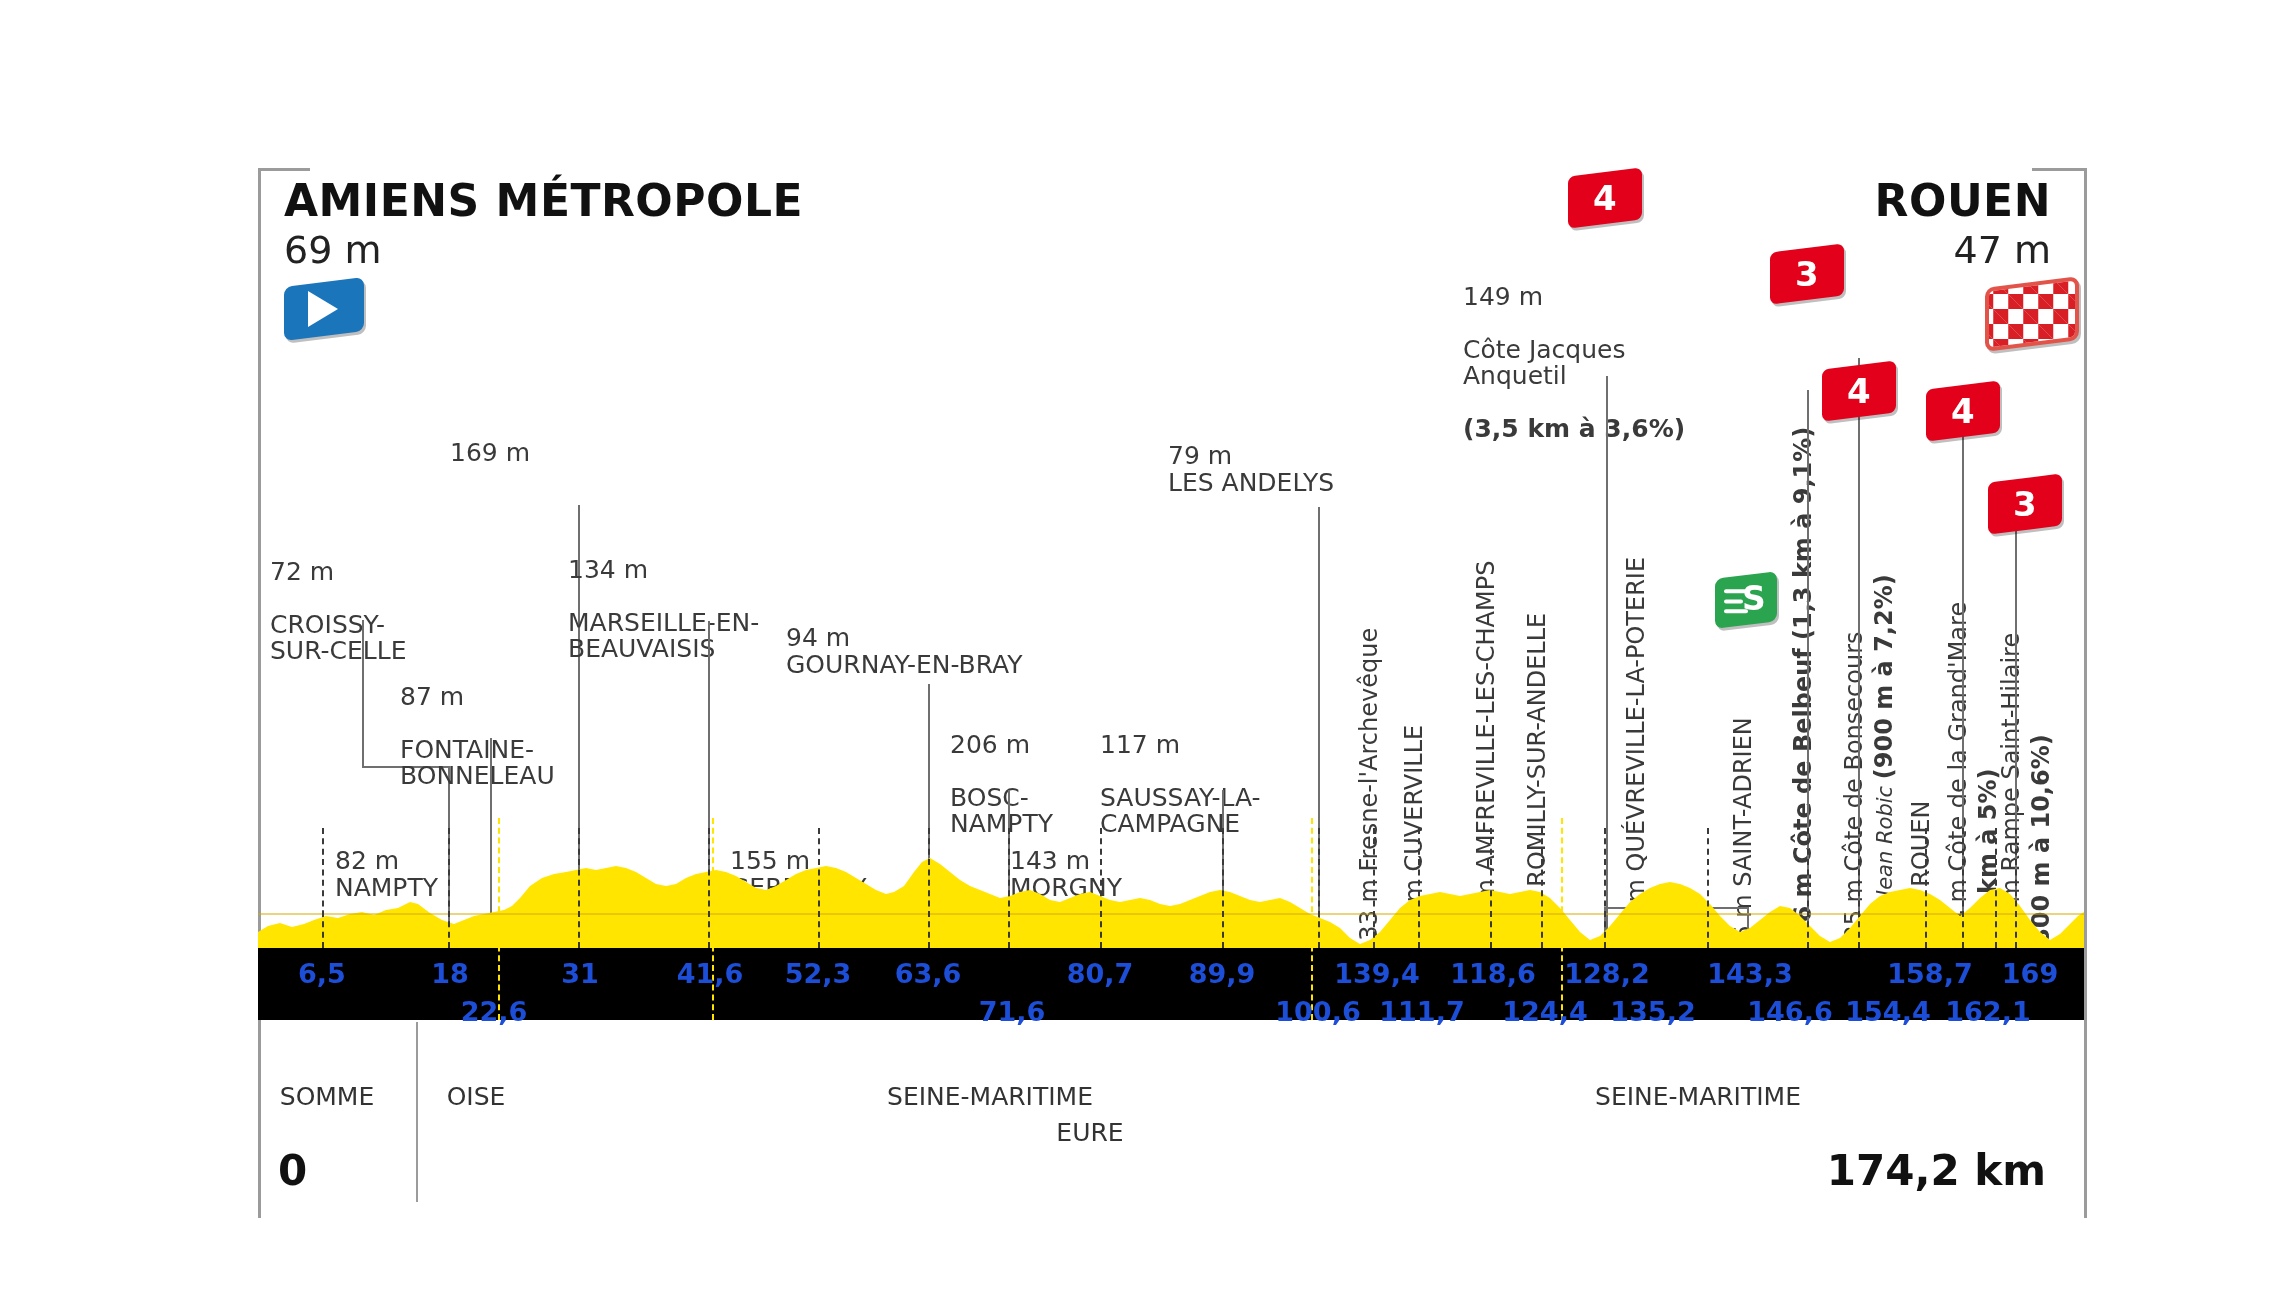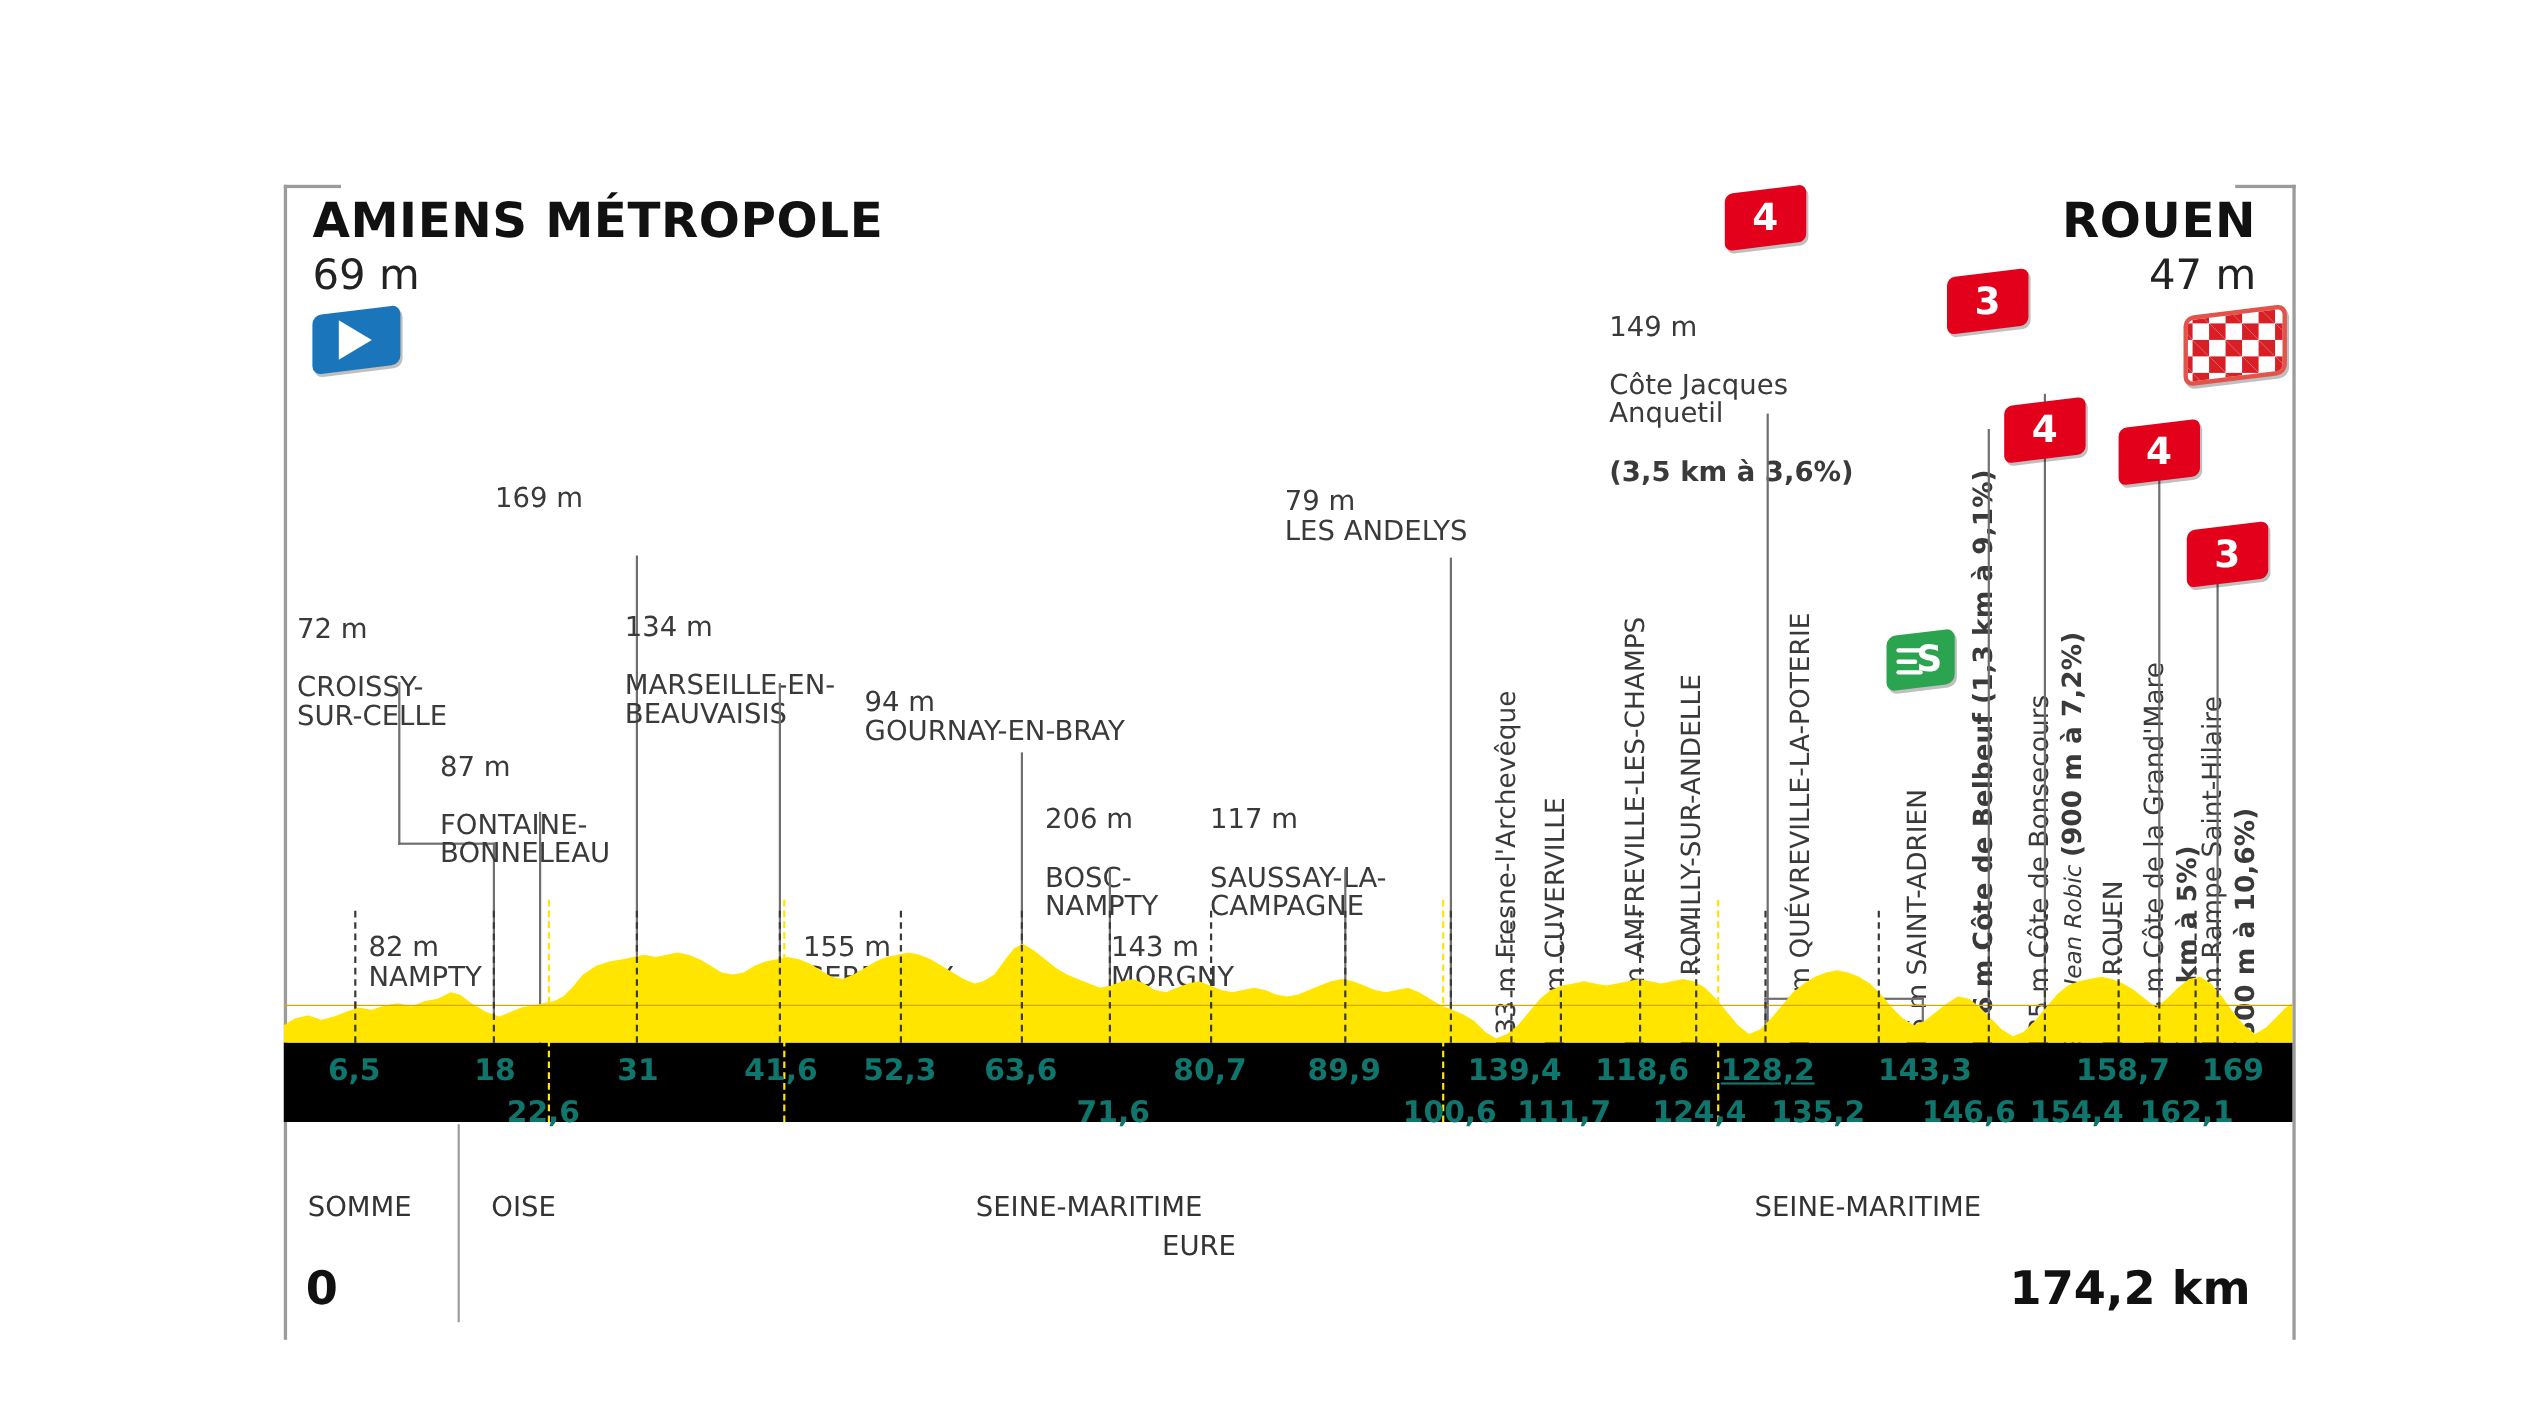--- a/index.html
+++ b/index.html
@@ -51,21 +51,21 @@
            transform:skewY(-7deg);box-shadow:2px 3px 0 rgba(0,0,0,.25);overflow:hidden;}
   .finflag .chk{position:absolute;width:100%;height:100%;transform:skewY(7deg) scale(1.25);
     background-image:
       linear-gradient(45deg,#d81f26 25%,transparent 25%,transparent 75%,#d81f26 75%),
       linear-gradient(45deg,#d81f26 25%,transparent 25%,transparent 75%,#d81f26 75%);
     background-size:24px 24px;background-position:0 0,12px 12px;}
 
   
   #profile{position:absolute;}
   #kmbar{position:absolute;background:#000000;}
-  .kmlab{position:absolute;color:#0f766e;font-weight:bold;font-size:27px;white-space:nowrap;transform:translateX(-50%);}
+  .kmlab{position:absolute;color:#1d4ed8;font-weight:bold;font-size:27px;white-space:nowrap;transform:translateX(-50%);}
   .dept{position:absolute;font-size:25px;color:#333;white-space:nowrap;transform:translateX(-50%);}
   .dashv{position:absolute;width:0;border-left:2px dashed #3a3a3a;}
   .dashk{position:absolute;width:0;border-left:2px dashed #ffe500;}
   .deptdiv{position:absolute;width:2px;background:#9b9b9b;}
 
   .totdist{position:absolute;font-weight:bold;font-size:42px;color:#111;white-space:nowrap;}
   .zero{position:absolute;font-weight:bold;font-size:42px;color:#111;}
 </style>
 </head>
 <body>
@@ -270,21 +270,21 @@
   <div class="kmlab" style="left:322px;top:958px;">6,5</div>
   <div class="kmlab" style="left:450px;top:958px;">18</div>
   <div class="kmlab" style="left:580px;top:958px;">31</div>
   <div class="kmlab" style="left:710px;top:958px;">41,6</div>
   <div class="kmlab" style="left:818px;top:958px;">52,3</div>
   <div class="kmlab" style="left:928px;top:958px;">63,6</div>
   <div class="kmlab" style="left:1100px;top:958px;">80,7</div>
   <div class="kmlab" style="left:1222px;top:958px;">89,9</div>
   <div class="kmlab" style="left:1377px;top:958px;">139,4</div>
   <div class="kmlab" style="left:1493px;top:958px;">118,6</div>
-  <div class="kmlab" style="left:1607px;top:958px;text-decoration:underline;">128,2</div>
+  <div class="kmlab" style="left:1607px;top:958px;">128,2</div>
   <div class="kmlab" style="left:1750px;top:958px;">143,3</div>
   <div class="kmlab" style="left:1930px;top:958px;">158,7</div>
   <div class="kmlab" style="left:2030px;top:958px;">169</div>
 
   <div class="kmlab" style="left:494px;top:996px;">22,6</div>
   <div class="kmlab" style="left:1012px;top:996px;">71,6</div>
   <div class="kmlab" style="left:1318px;top:996px;">100,6</div>
   <div class="kmlab" style="left:1422px;top:996px;">111,7</div>
   <div class="kmlab" style="left:1545px;top:996px;">124,4</div>
   <div class="kmlab" style="left:1653px;top:996px;">135,2</div>

